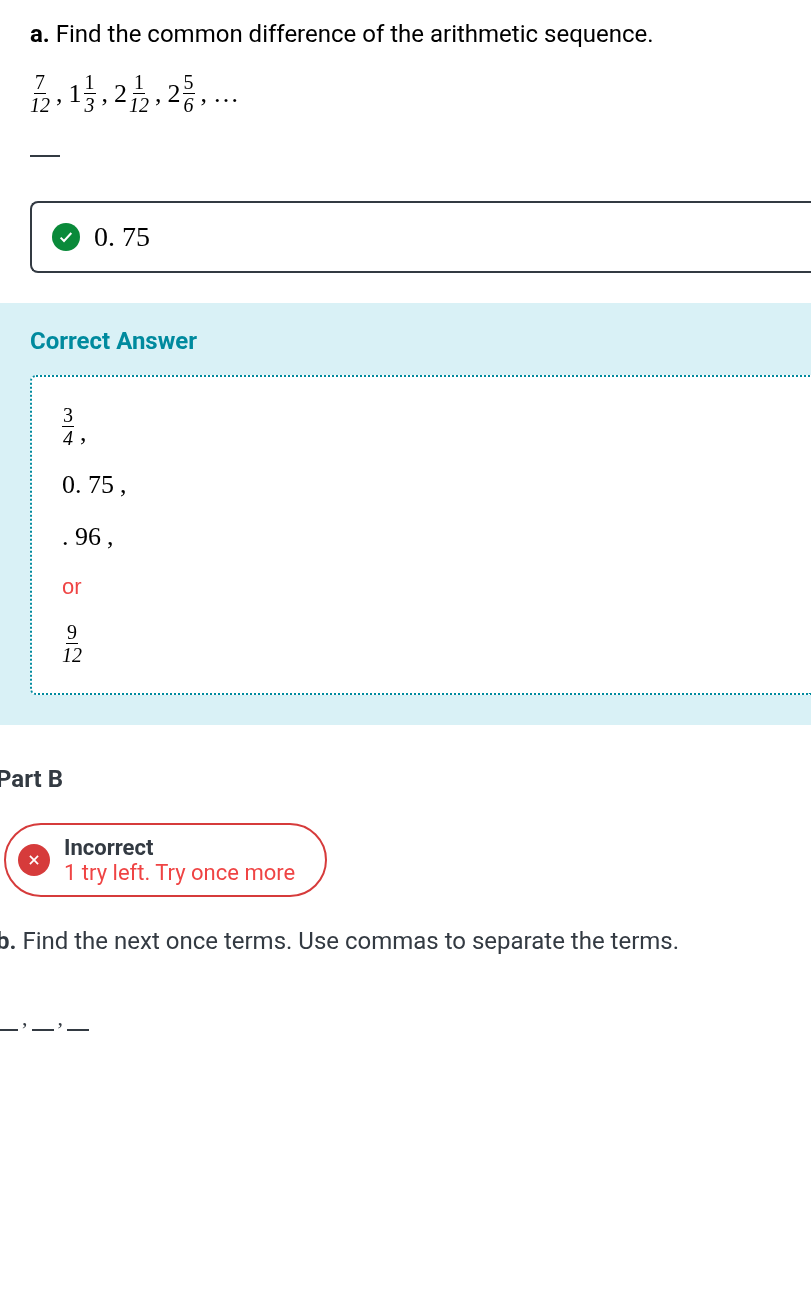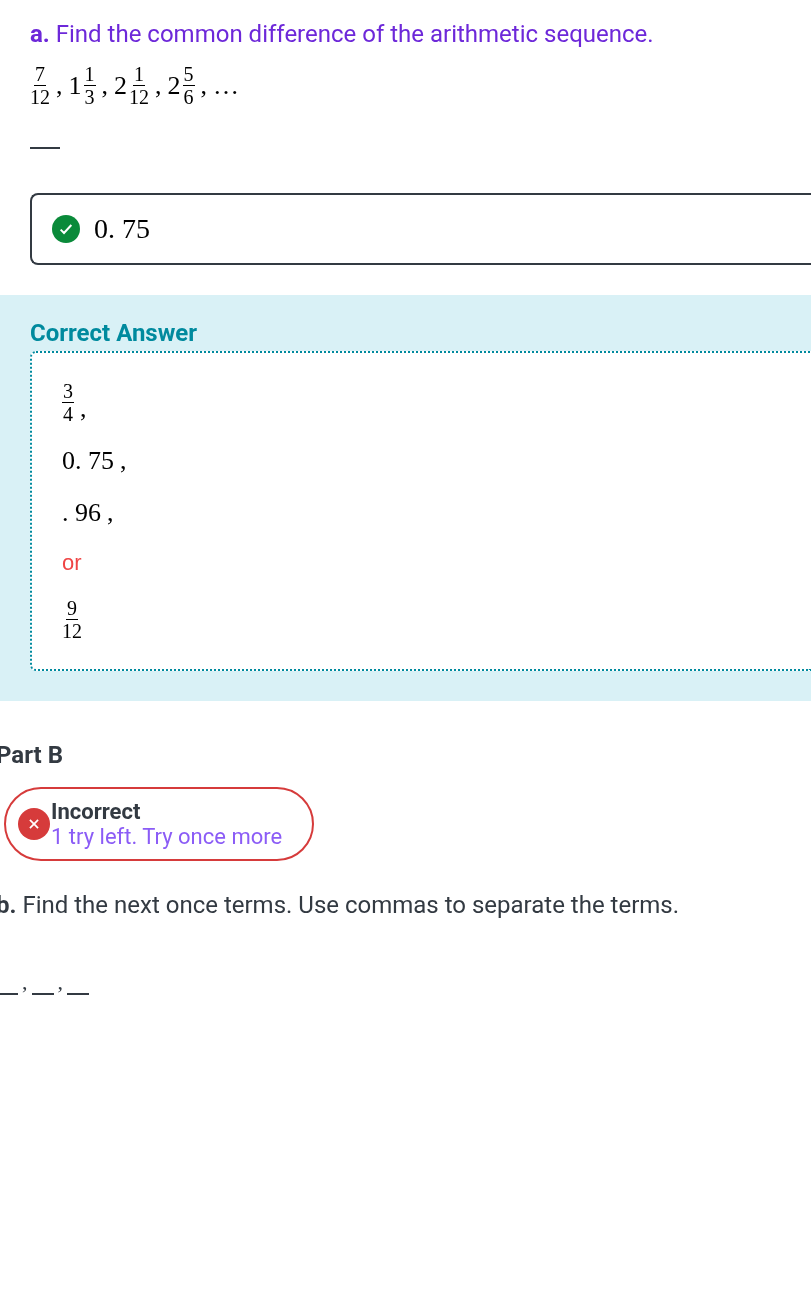--- a/index.html
+++ b/index.html
@@ -3,41 +3,41 @@
 <meta charset="utf-8">
 <style>
   * { box-sizing: border-box; margin: 0; padding: 0; }
   body {
     font-family: -apple-system, BlinkMacSystemFont, "Segoe UI", Roboto, Helvetica, Arial, sans-serif;
     color: #333a42;
     background: #ffffff;
     width: 811px;
   }
   .question-block { padding: 20px 0 0 30px; }
-  .prompt-line { font-size: 24px; color: #6d28d9; margin-bottom: 16px; }
+  .prompt-line { font-size: 24px; color: #000000; margin-bottom: 24px; }
   .prompt-line .bold { font-weight: 700; }
   .sequence {
     font-family: "Times New Roman", Times, serif;
     font-size: 26px;
     display: flex;
     align-items: center;
     gap: 6px;
     color: #000;
     margin-bottom: 40px;
   }
   .frac {
     display: inline-flex;
     flex-direction: column;
     align-items: center;
     vertical-align: middle;
     font-size: 20px;
     line-height: 1;
   }
   .frac .num { border-bottom: 1px solid #000; padding: 0 1px 1px 1px; }
-  .frac .den { padding-top: 1px; }
+  .frac .den { padding-top: 1px; font-style: italic; }
   .mixed { display: inline-flex; align-items: center; gap: 2px; }
   .mixed .whole { font-size: 26px; }
   .blank-line {
     display: inline-block;
     width: 30px;
     border-bottom: 2px solid #333a42;
     margin: 0 0 30px 0;
   }
   .answer-box {
     border: 2px solid #333a42;
@@ -63,21 +63,21 @@
     font-size: 28px; color: #000;
   }
   .correct-panel {
     background: #d9f1f6;
     padding: 24px 0 30px 30px;
   }
   .correct-title {
     color: #008a9e;
     font-weight: 700;
     font-size: 24px;
-    margin-bottom: 4px;
+    margin-bottom: 20px;
   }
   .dotted-box {
     border: 2px dotted #008a9e;
     border-right: none;
     border-radius: 6px 0 0 6px;
     background: #ffffff;
     padding: 28px 30px;
     font-family: "Times New Roman", Times, serif;
     font-size: 26px;
     color: #000;
@@ -90,34 +90,35 @@
     font-size: 24px;
     color: #333a42;
     margin: 40px 0 18px 0;
     padding-left: 0;
   }
   .incorrect-pill {
     border: 2px solid #d63b3b;
     border-radius: 40px;
     display: inline-flex;
     align-items: center;
-    gap: 1px;
+    gap: 14px;
     padding: 10px 30px 10px 12px;
     margin-left: 8px;
     margin-bottom: 30px;
+    margin-top: 12px;
   }
   .x-icon {
     width: 32px; height: 32px; border-radius: 50%;
     background: #d63b3b;
     display: flex; align-items: center; justify-content: center;
     flex-shrink: 0;
   }
   .x-icon svg { width: 14px; height: 14px; stroke: #fff; stroke-width: 3; }
   .incorrect-text .line1 { font-weight: 700; font-size: 22px; color: #333a42; }
-  .incorrect-text .line2 { font-size: 22px; color: #8b5cf6; }
+  .incorrect-text .line2 { font-size: 22px; color: #ef4444; }
   .part-b-prompt { font-size: 24px; color: #333a42; margin-bottom: 50px; }
   .part-b-prompt .bold { font-weight: 700; }
   .three-blanks {
     display: flex;
     gap: 4px;
     font-family: "Times New Roman", Times, serif;
     font-size: 22px;
     align-items: flex-end;
     padding-left: 0;
     padding-bottom: 10px;

